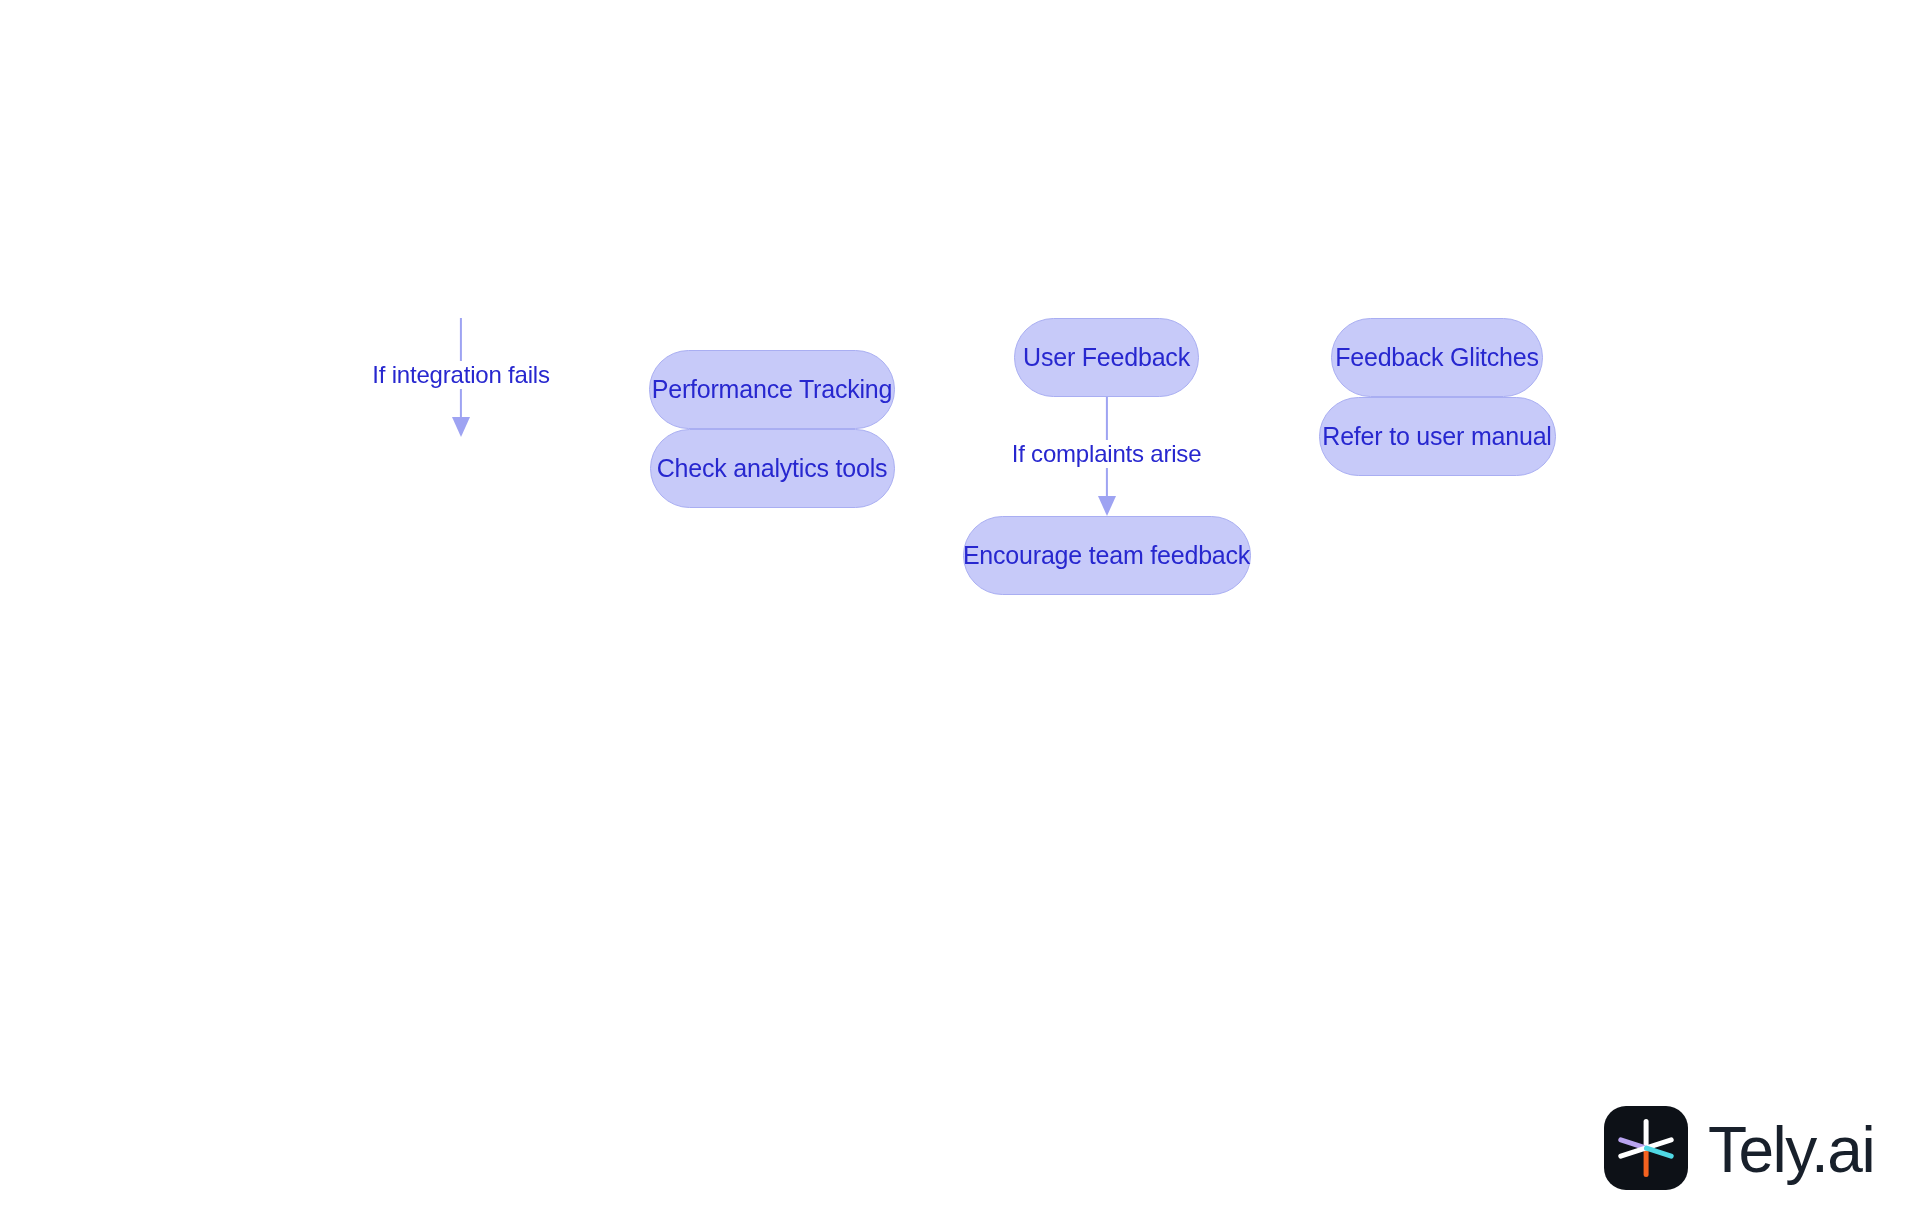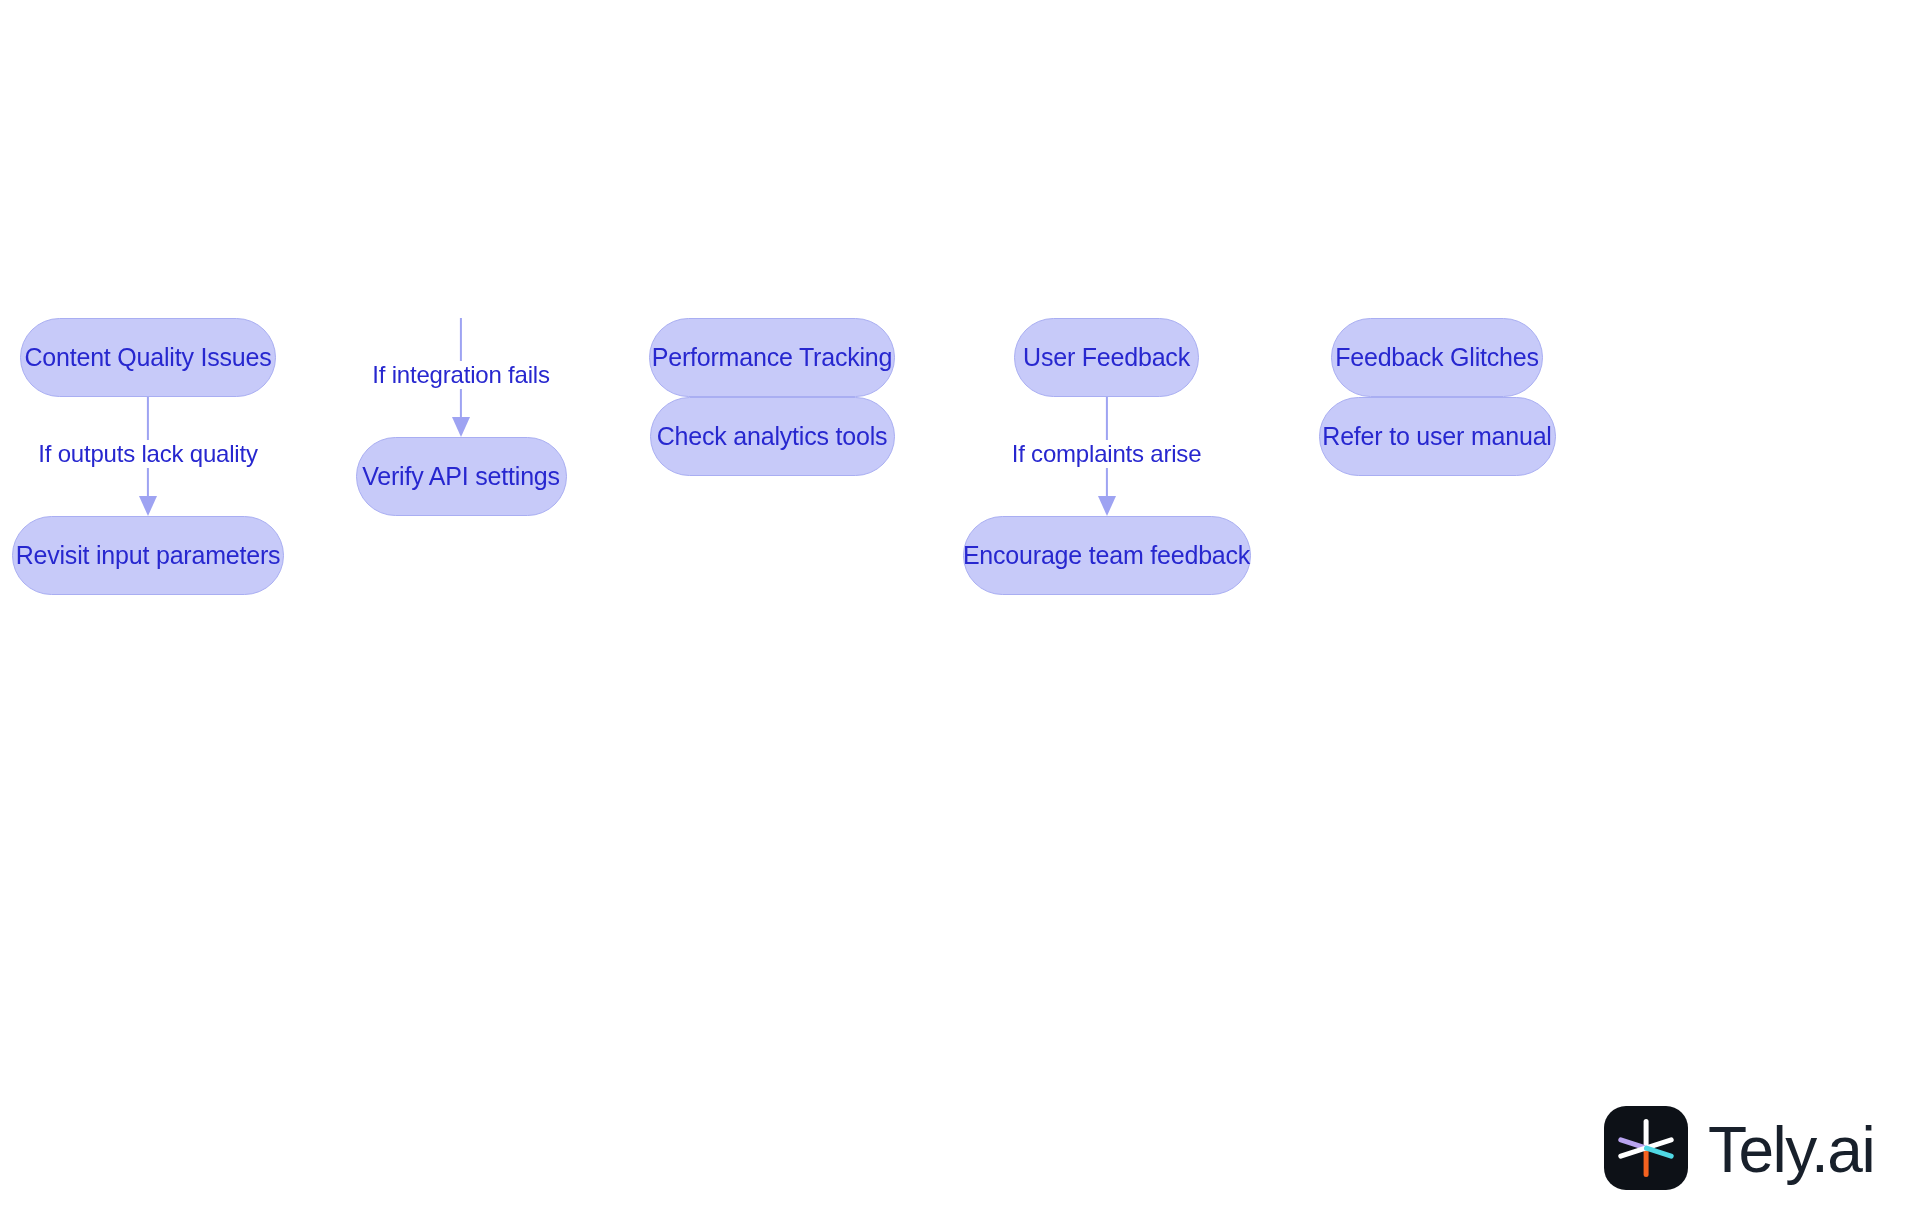--- a/index.html
+++ b/index.html
@@ -115,46 +115,30 @@
     line-height: 1;
     position: relative;
     top: 2px;
   }
 </style>
 </head>
 <body>
 
 <div id="diagram-canvas">
 
-  <div class="column" id="col-0" style="left:20px; width:256px;">
-    <div class="node" style="width:256px;">
-      <span class="node-label">Content Quality Issues</span>
-    </div>
-    <div class="edge">
-      <div class="edge-line"></div>
-      <div class="edge-arrowhead"></div>
-      <span class="edge-label">If outputs lack quality</span>
-    </div>
-    <div class="node" style="width:272px;">
-      <span class="node-label">Revisit input parameters</span>
-    </div>
-  </div>
 
   <div class="column" id="col-1" style="left:343px; width:236px;">
     <div class="edge">
       <div class="edge-line"></div>
       <div class="edge-arrowhead"></div>
       <span class="edge-label">If integration fails</span>
     </div>
-    <div class="node" style="width:211px;">
-      <span class="node-label">Verify API settings</span>
-    </div>
   </div>
 
-  <div class="column" id="col-2" style="left:649px; width:246px;">
+  <div class="column" id="col-2" style="left:649px; width:246px;margin-top:32px;">
     <div class="node" style="width:246px;">
       <span class="node-label">Performance Tracking</span>
     </div>
     <div class="node" style="width:245px;">
       <span class="node-label">Check analytics tools</span>
     </div>
   </div>
 
   <div class="column" id="col-3" style="left:1014px; width:185px;">
     <div class="node" style="width:185px;">

